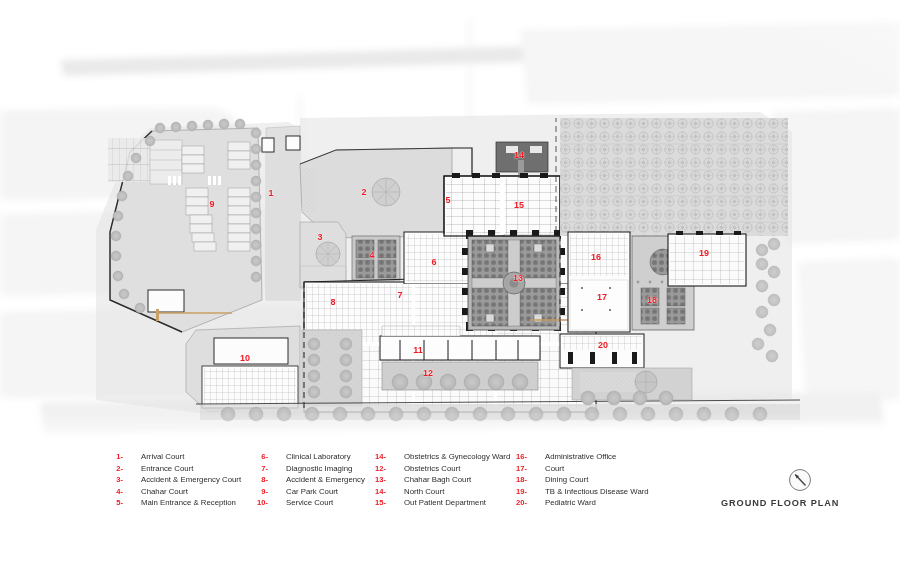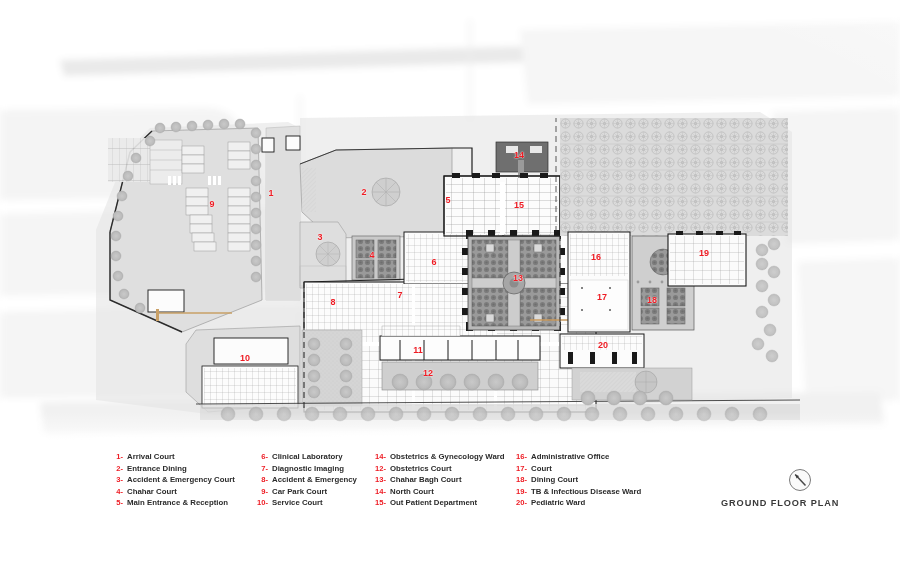--- a/index.html
+++ b/index.html
@@ -32,21 +32,21 @@
   .legend-col.c2{left:145px;}
   .legend-col.c3{left:263px;}
   .legend-col.c4{left:404px;}
   .legend-row{
     display:flex;align-items:baseline;height:11.6px;white-space:nowrap;
   }
   .legend-num{
     color:#ee1c24;font-size:7.6px;font-weight:bold;
     width:15px;text-align:right;margin-right:4px;flex:none;
   }
-  .legend-label{color:#2b2b2b;font-size:7.8px;font-weight:bold;}
+  .legend-label{color:#2b2b2b;font-size:7.8px;font-weight:normal;margin-left:14px;}
 
   
   #plan-title{
     position:absolute;left:721px;top:498px;
     font-size:9.2px;font-weight:bold;color:#3a3a3a;letter-spacing:.9px;
     white-space:nowrap;
   }
   #north-arrow{position:absolute;left:786px;top:466px;width:28px;height:28px;}
 
   
@@ -575,21 +575,21 @@
   <div id="bottom-fade"></div>
 
   <div id="legend">
       <div class="legend-col c1">
         <div class="legend-row">
           <span class="legend-num">1-</span>
           <span class="legend-label">Arrival Court</span>
         </div>
         <div class="legend-row">
           <span class="legend-num">2-</span>
-          <span class="legend-label">Entrance Dining</span>
+          <span class="legend-label">Entrance Court</span>
         </div>
         <div class="legend-row">
           <span class="legend-num">3-</span>
           <span class="legend-label">Accident &amp; Emergency Court</span>
         </div>
         <div class="legend-row">
           <span class="legend-num">4-</span>
           <span class="legend-label">Chahar Court</span>
         </div>
         <div class="legend-row">

